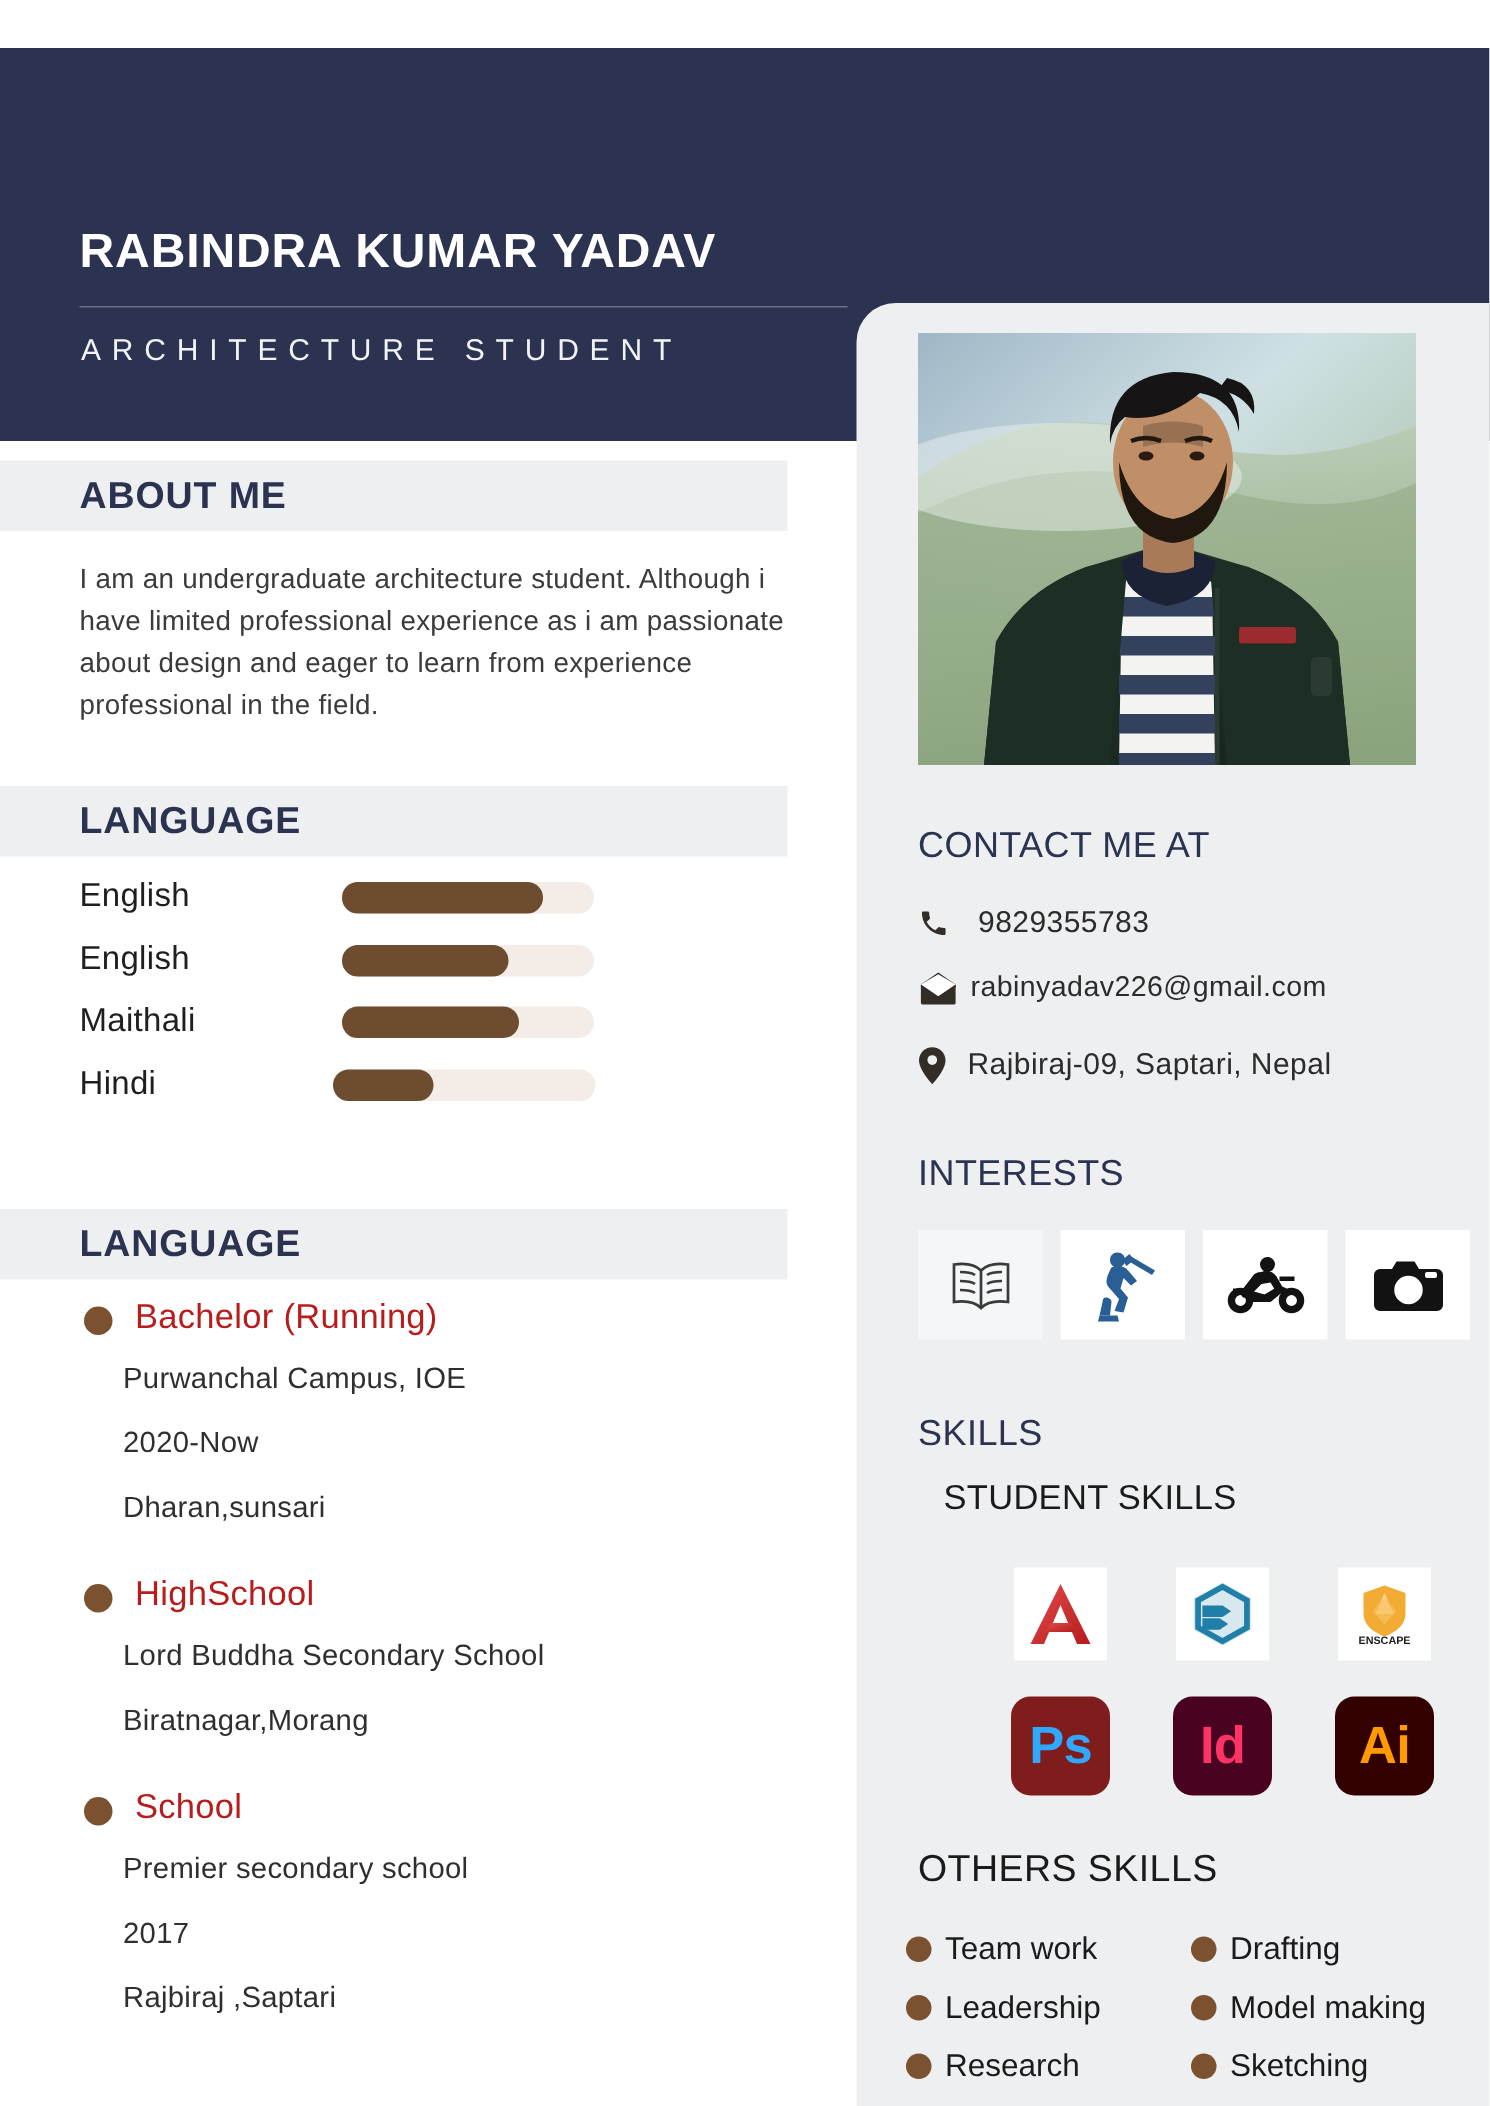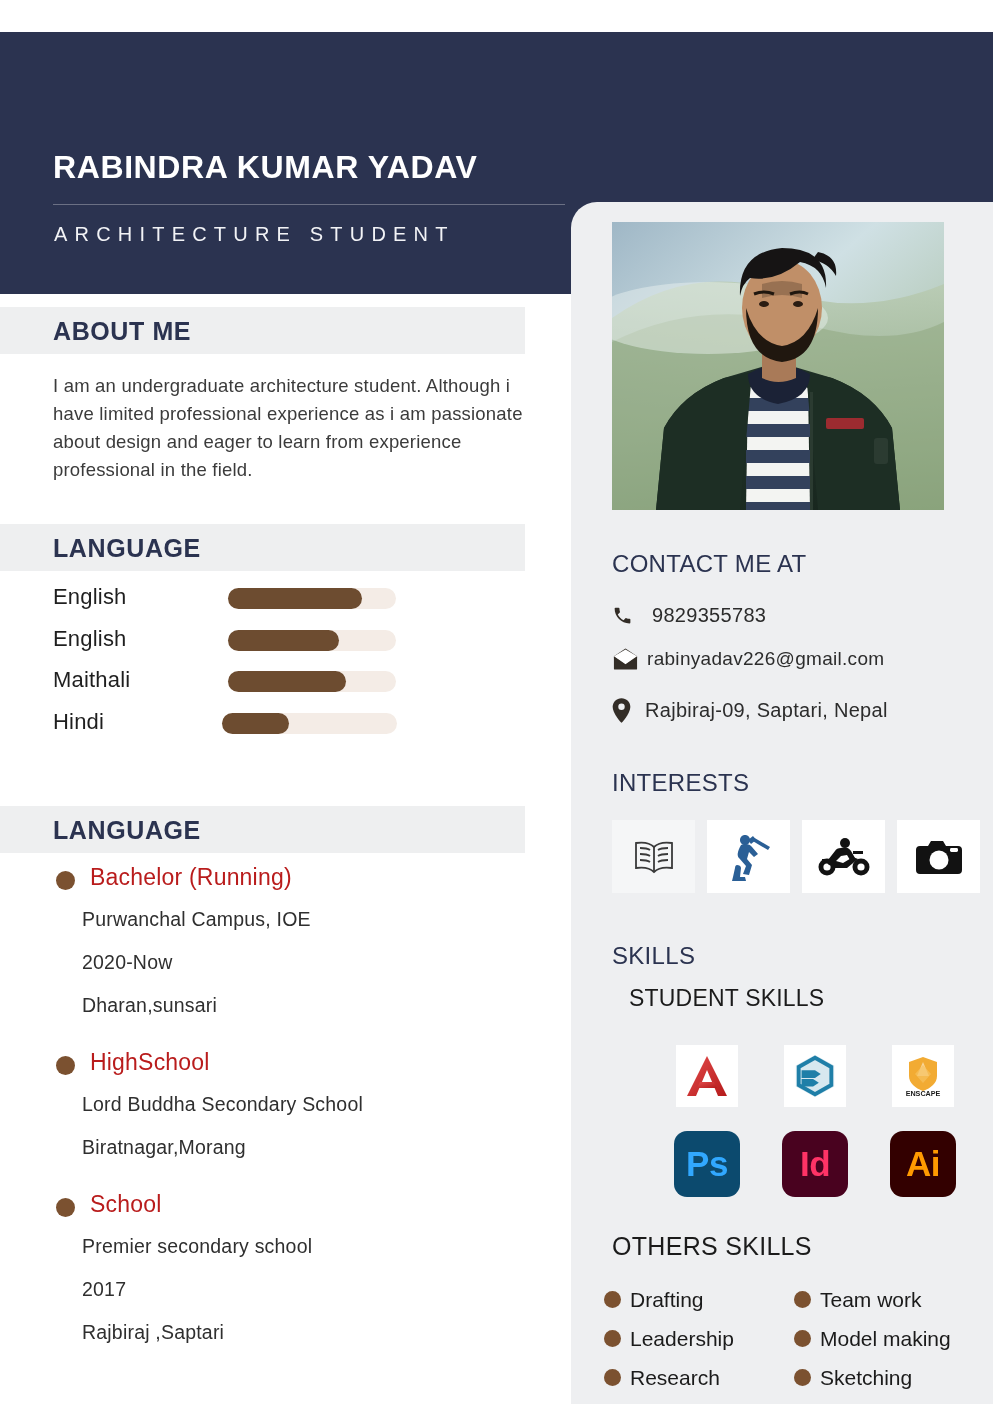--- a/index.html
+++ b/index.html
@@ -471,39 +471,39 @@
         <div class="sw-box-white">
           <svg width="50" height="50" viewBox="0 0 50 50" aria-hidden="true">
             <path d="M25 6 39 11v14c0 7-6 12-14 15-8-3-14-8-14-15V11z" fill="#f2ab33"></path>
             <path d="M25 11 19 25h12z" fill="#ffffff" opacity="0.5"></path>
             <path d="M25 14l8 9-8 9-8-9z" fill="#f7c25f" opacity="0.7"></path>
             <text x="25" y="45" text-anchor="middle" font-family="Liberation Sans, sans-serif" font-size="7.2" font-weight="700" fill="#1b1b1b">ENSCAPE</text>
           </svg>
         </div>
       </div>
       <div class="sw-cell">
-        <div class="adobe" style="background:#0c4a6e;color:#31a8ff;">Ps</div>
+        <div class="adobe" style="background:#7f1d1d;color:#31a8ff;">Ps</div>
       </div>
       <div class="sw-cell">
         <div class="adobe" style="background:#49021f;color:#ff3366;">Id</div>
       </div>
       <div class="sw-cell">
         <div class="adobe" style="background:#330000;color:#ff9a00;">Ai</div>
       </div>
     </div>
 
     <div class="panel-h others-h">OTHERS SKILLS</div>
     <div class="others-grid" id="others-grid">
         <div class="oskill">
           <span class="dot"></span>
-          <span class="lbl">Drafting</span>
+          <span class="lbl">Team work</span>
         </div>
         <div class="oskill">
           <span class="dot"></span>
-          <span class="lbl">Team work</span>
+          <span class="lbl">Drafting</span>
         </div>
         <div class="oskill">
           <span class="dot"></span>
           <span class="lbl">Leadership</span>
         </div>
         <div class="oskill">
           <span class="dot"></span>
           <span class="lbl">Model making</span>
         </div>
         <div class="oskill">

